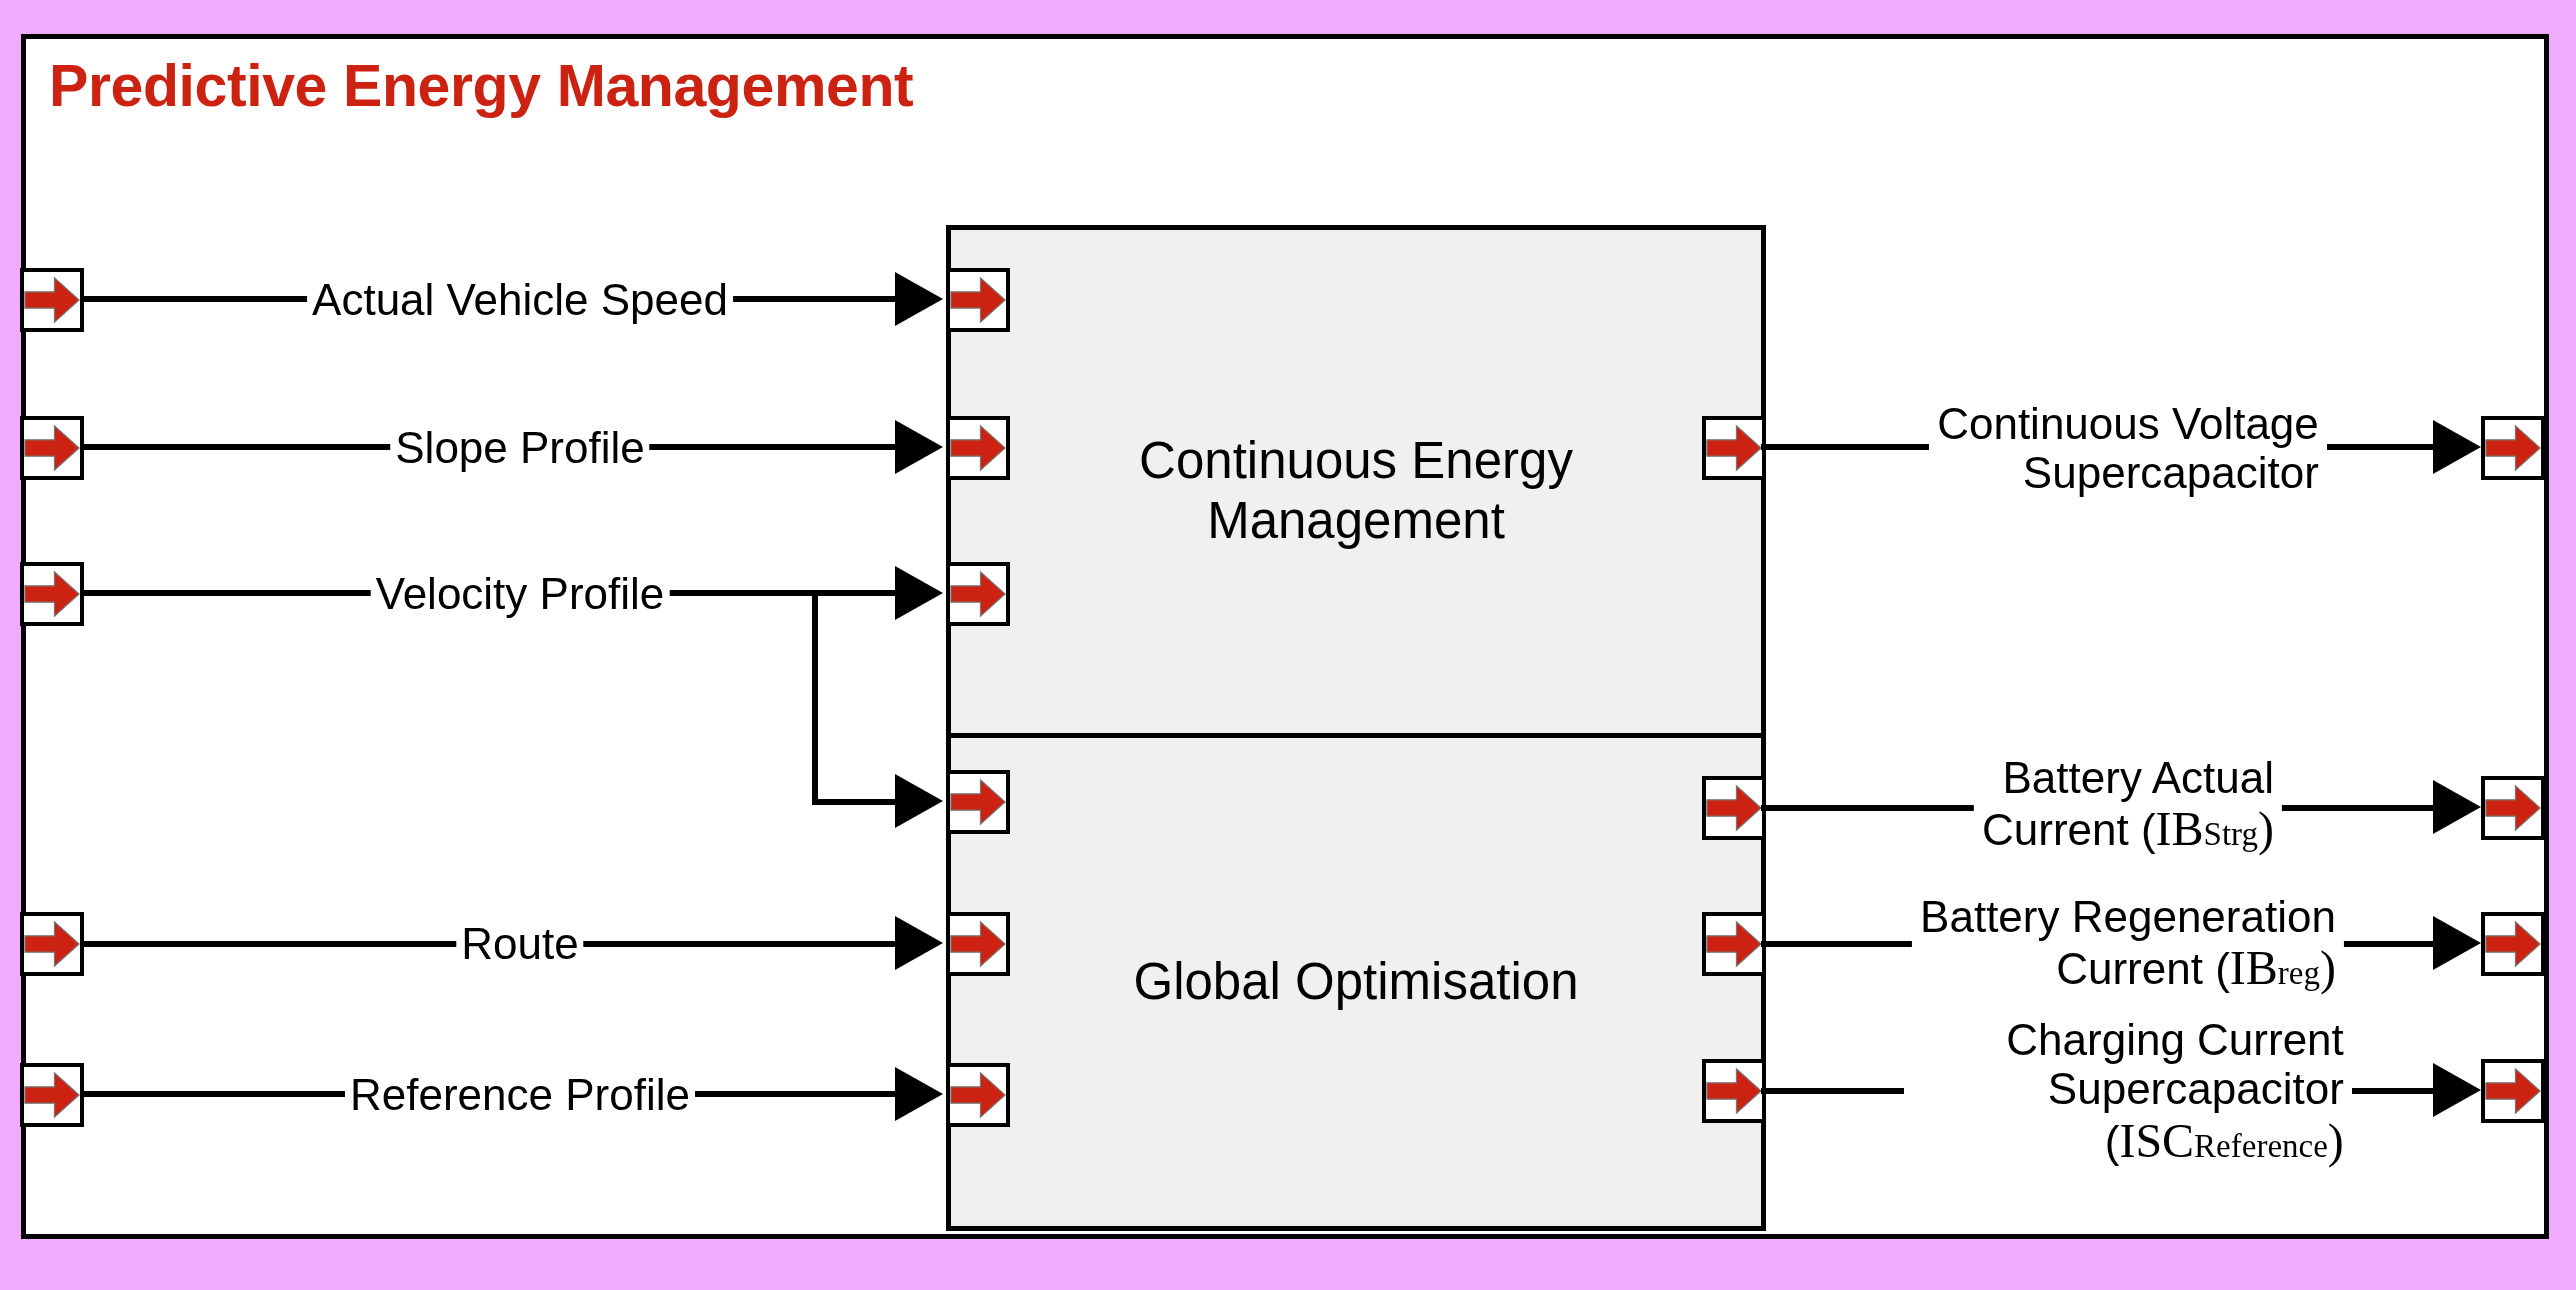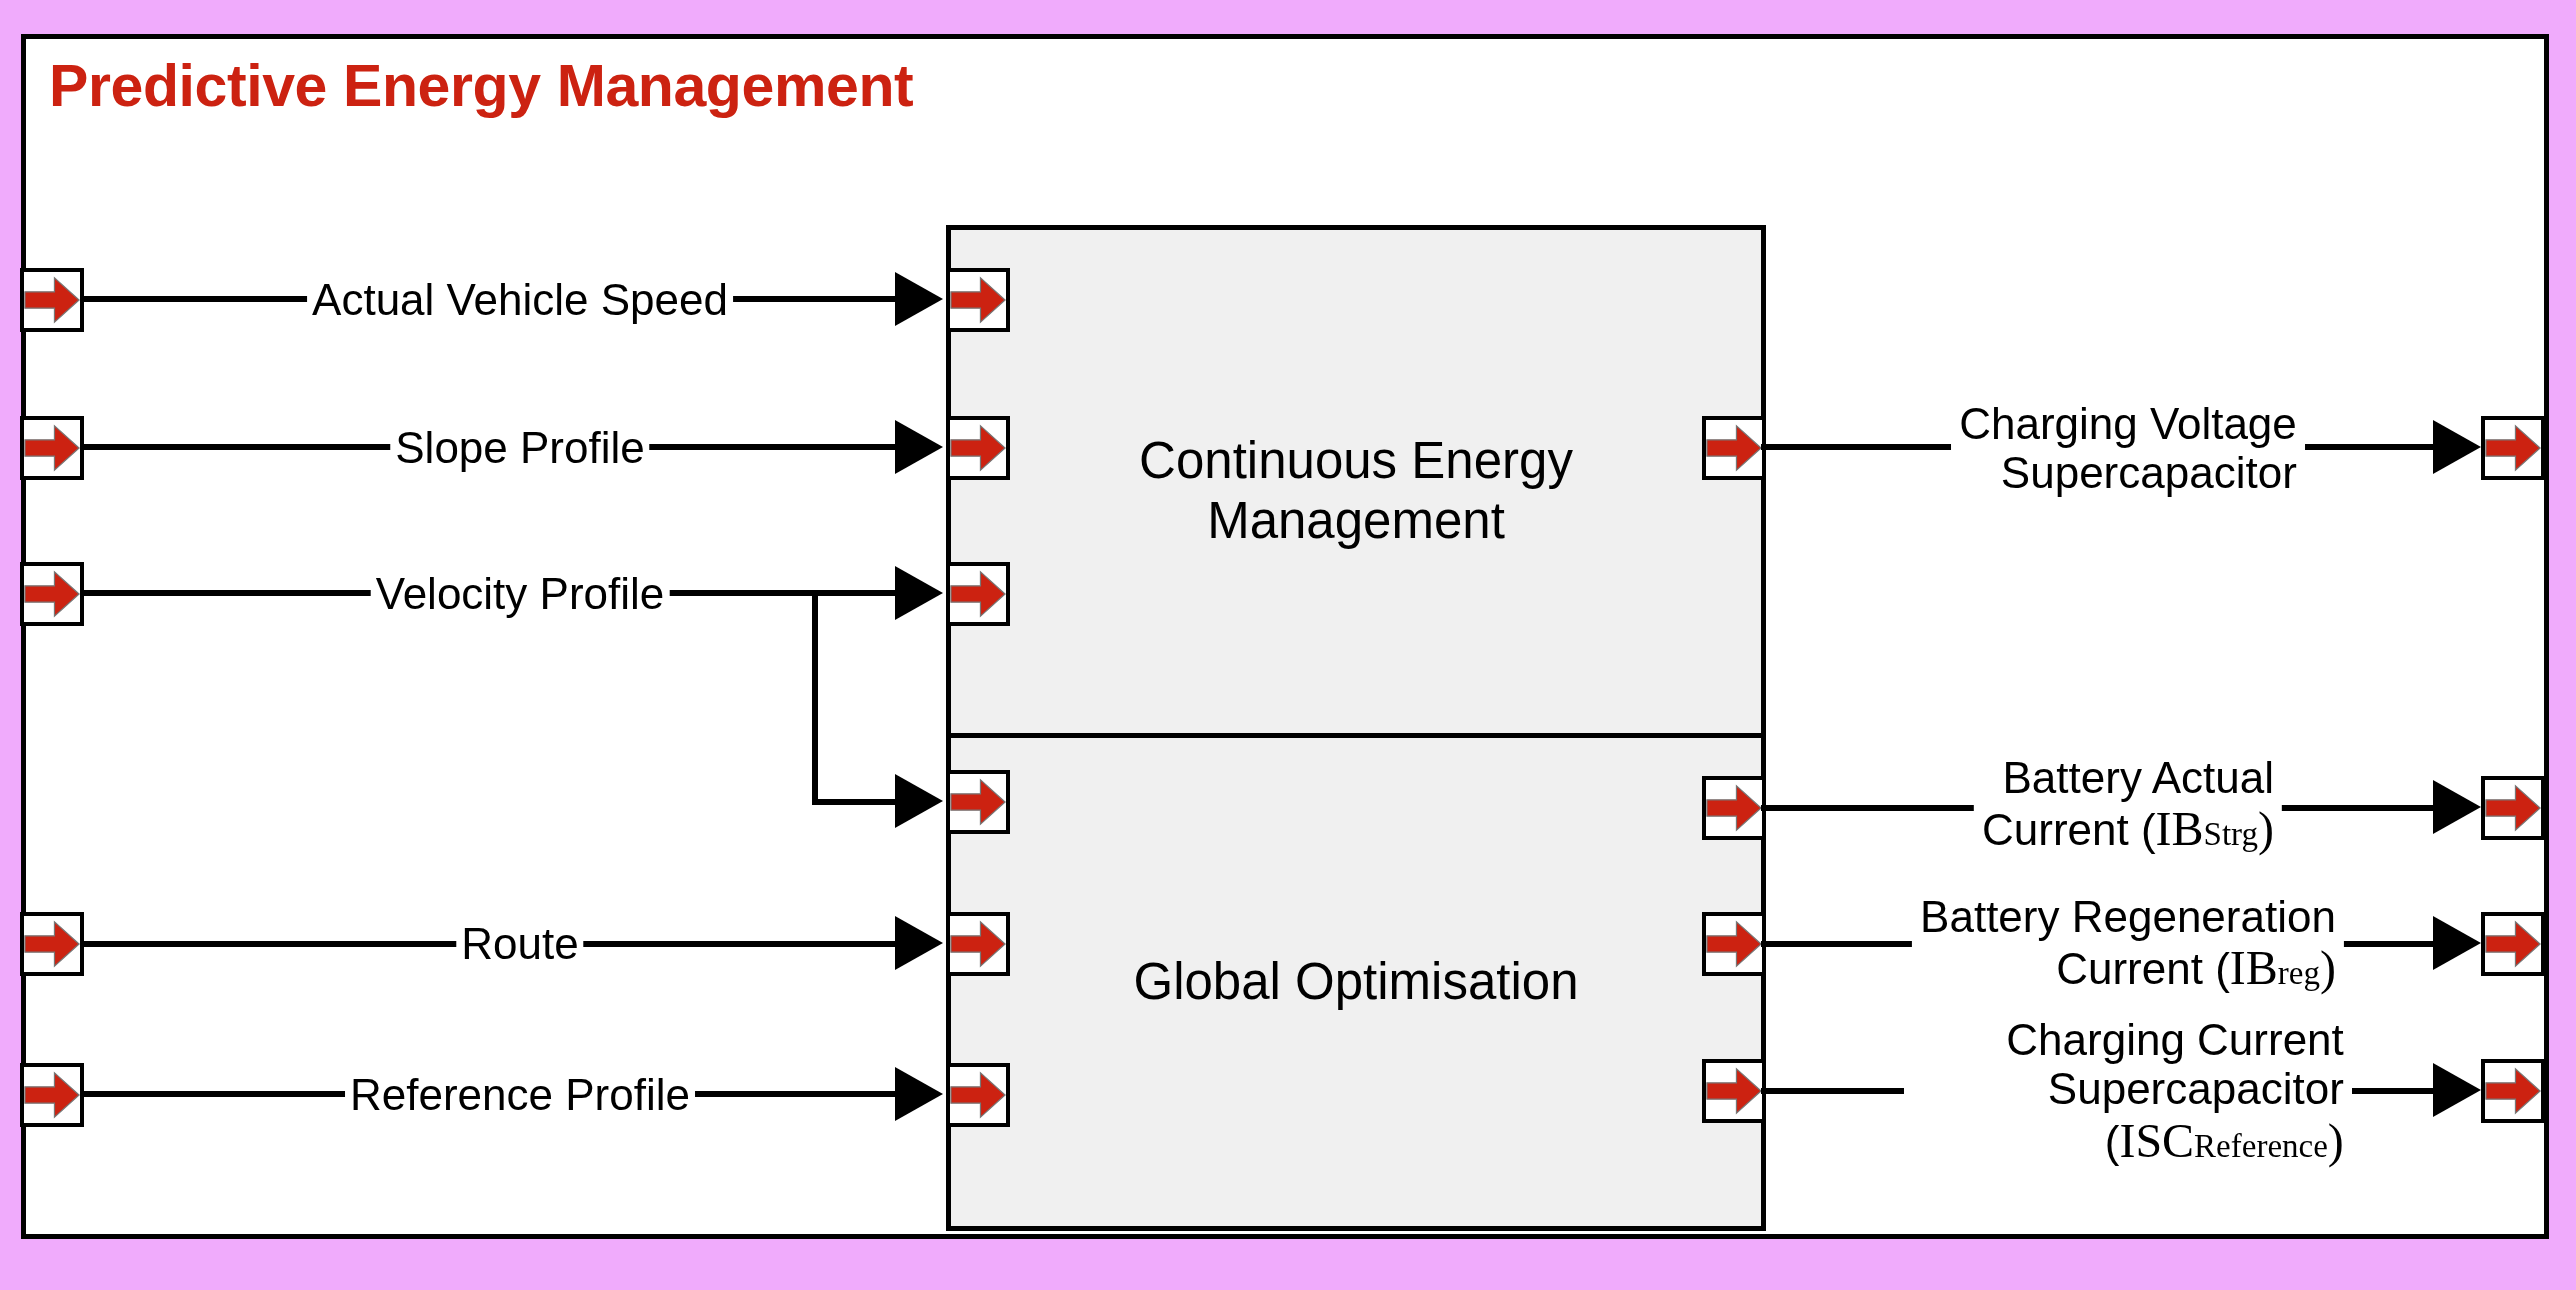--- a/index.html
+++ b/index.html
@@ -214,21 +214,21 @@
 
   <div class="hline" style="left:1761px;top:805px;  width:673px;"></div>
   <div class="tri" style="left:2433px;top:780px;"></div>
 
   <div class="hline" style="left:1761px;top:941px; width:673px;"></div>
   <div class="tri" style="left:2433px;top:916px;"></div>
 
   <div class="hline" style="left:1761px;top:1088px; width:673px;"></div>
   <div class="tri" style="left:2433px;top:1063px;"></div>
 
-  <div class="sig two" style="left:2128px;top:448px;"><span>Charging Voltage</span><br><span>Supercapacitor</span></div>
+  <div class="sig two" style="left:2128px;top:448px;"><span>Continuous Voltage</span><br><span>Supercapacitor</span></div>
 
   <div class="sig two" style="left:2128px;top:805px;"><span>Battery Actual</span><br><span><span>Current (</span><span class="sym">IB</span><span class="sub">Strg</span><span class="sym">)</span></span></div>
 
   <div class="sig two" style="left:2128px;top:944px;"><span>Battery Regeneration</span><br><span><span>Current (</span><span class="sym">IB</span><span class="sub">reg</span><span class="sym">)</span></span></div>
 
   <div class="sig two" style="left:2128px;top:1091px;"><span>Charging Current</span><br><span><span>Supercapacitor (</span><span class="sym">ISC</span><span class="sub">Reference</span><span class="sym">)</span></span></div>
 
 </div>
 
 

